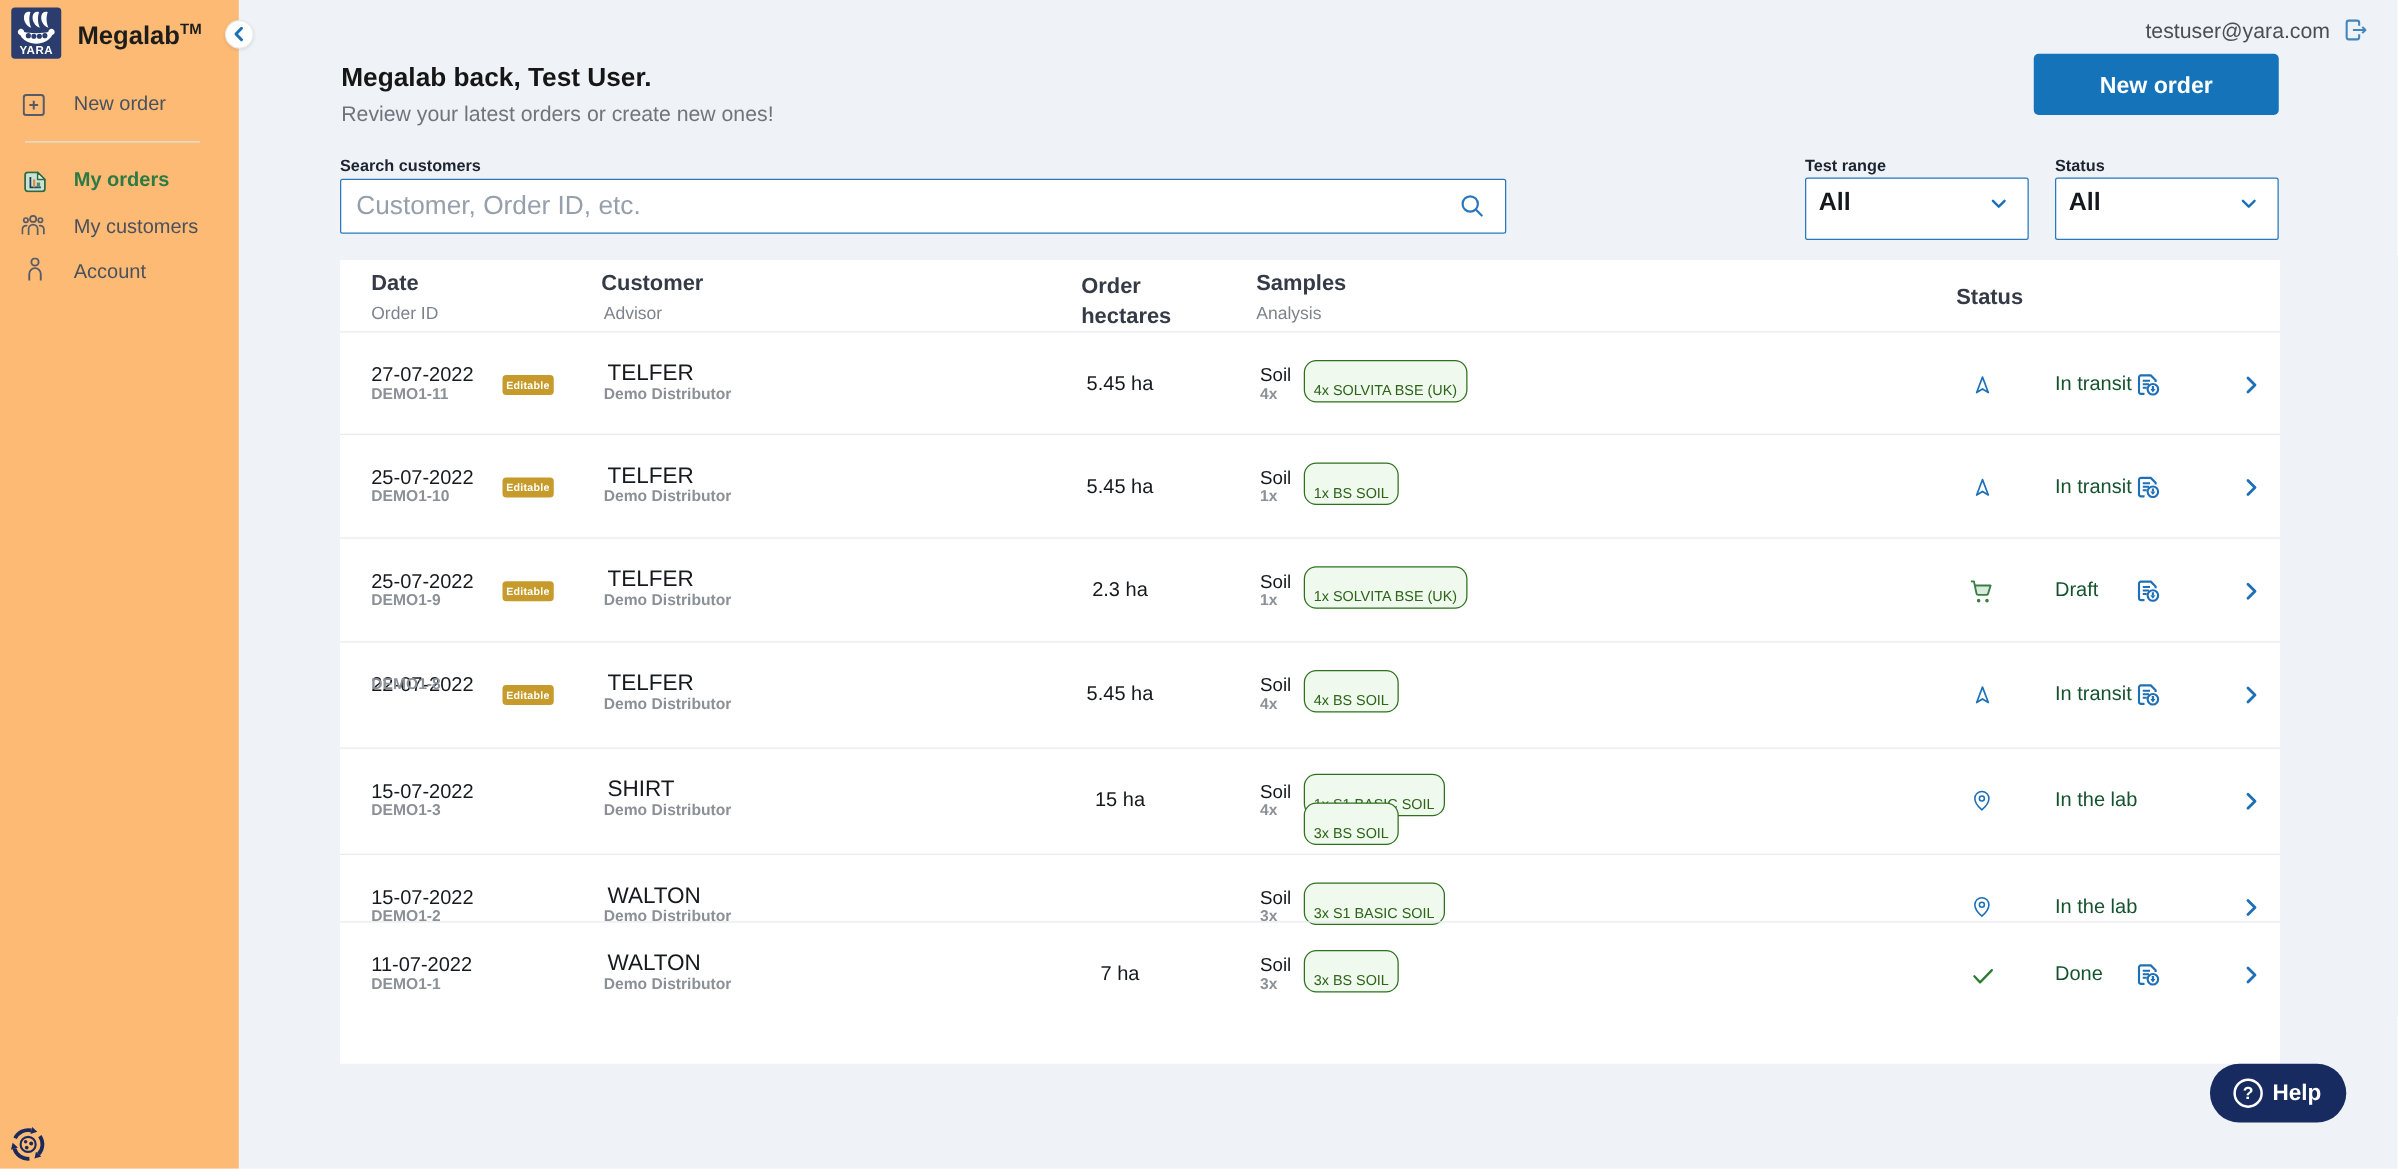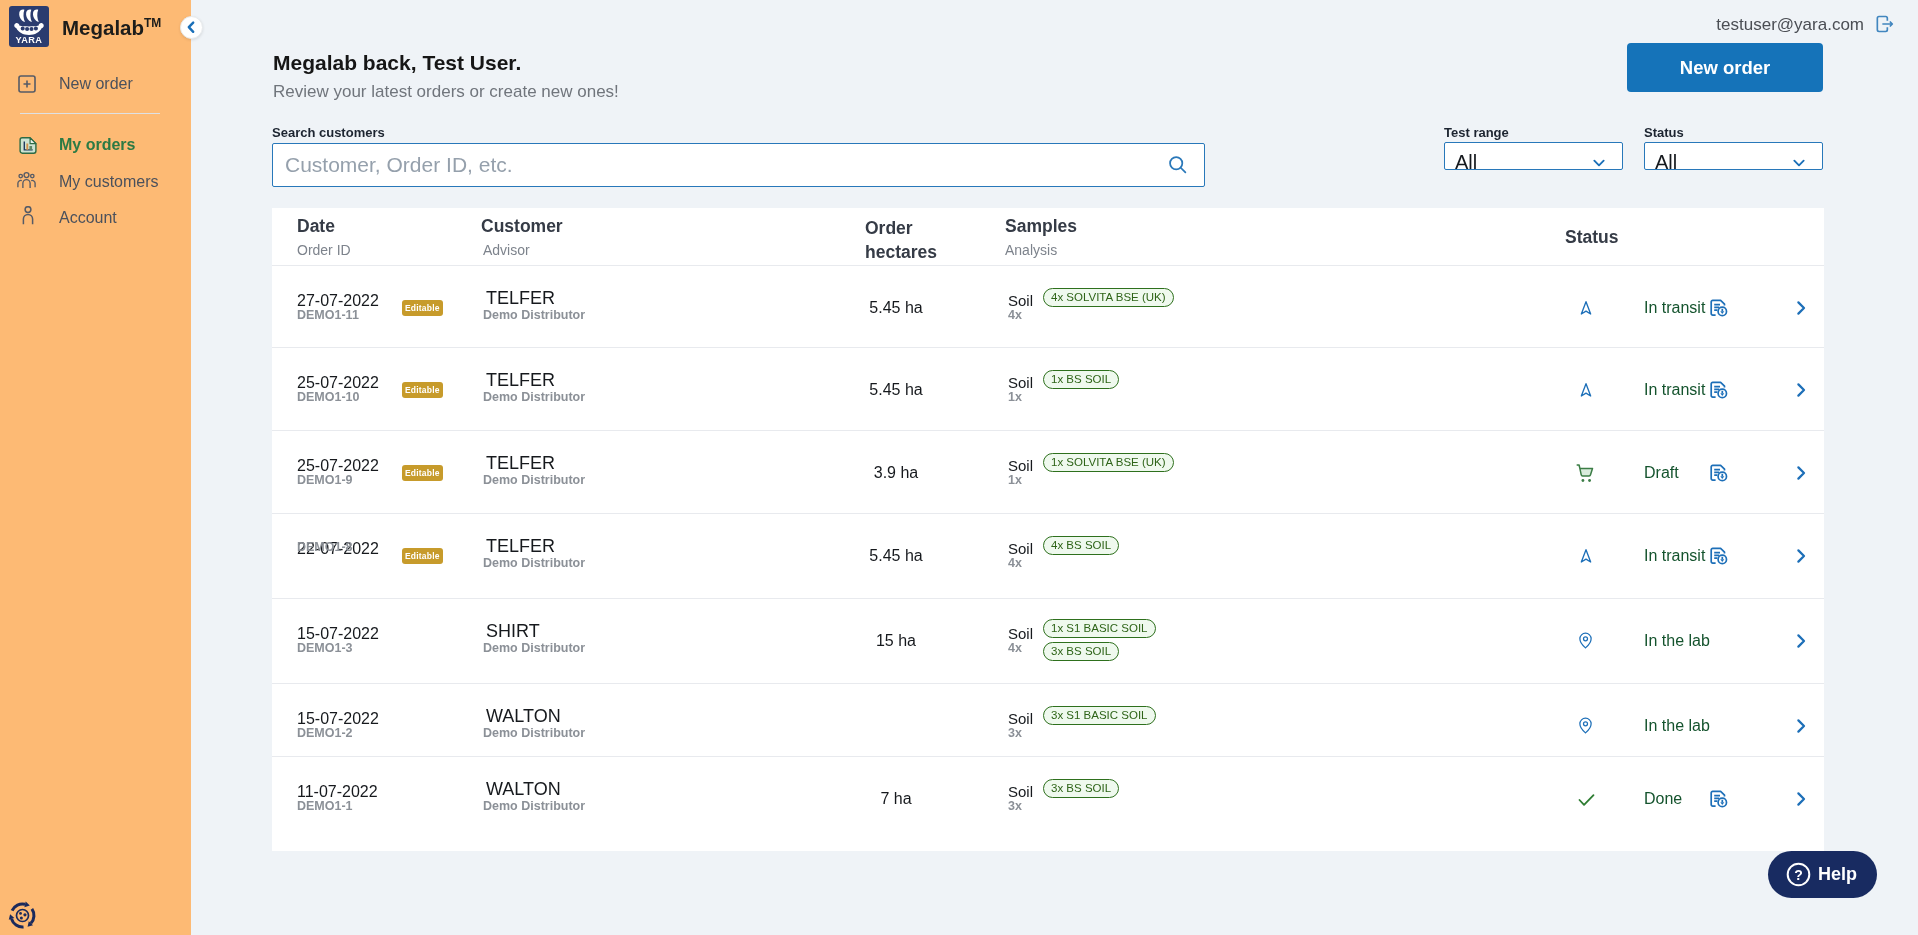--- a/index.html
+++ b/index.html
@@ -11,33 +11,33 @@
 #sidebar { position:absolute; left:0; top:0; width:191px; height:935px; background:#fdba74; }
 #logo { position:absolute; left:9px; top:6px; width:40px; height:41px; background:#2b3c6f; border-radius:3px; }
 #brand { position:absolute; left:62px; top:16px; font-size:20.5px; font-weight:bold; color:#1d1d1b; }
 #brand sup { font-size:12px; }
 .navtxt { font-size:16px; color:#4b515c; }
 #collapse { position:absolute; left:180px; top:16px; width:23px; height:23px; border-radius:50%; background:#fff; border:1px solid #e7eaec; box-shadow:0 1px 3px rgba(0,0,0,.10); z-index:5; }
 
 
 #neworder-btn { position:absolute; left:1627px; top:43px; width:196px; height:49px; background:#1573b9; border-radius:4px; color:#fff; font-size:18.5px; font-weight:bold; text-align:center; line-height:49px; }
 .field-label { position:absolute; font-size:13px; font-weight:bold; color:#1c2430; }
-.selectbox { position:absolute; top:142px; height:28px; background:#fff; border:1.5px solid #2878ba; border-radius:2px; }
+.selectbox { position:absolute; top:142px; height:50px; background:#fff; border:1.5px solid #2878ba; border-radius:2px;font-weight:bold; }
 .selectbox .val { position:absolute; left:10px; top:8px; font-size:20px; color:#15191e; }
 
 
 #card { position:absolute; left:272px; top:208px; width:1552px; height:643px; background:#fff; overflow:hidden; }
 .hmain { font-size:17.5px; font-weight:bold; color:#353b46; }
 .hsub  { font-size:14px; color:#7d838c; }
 .row { position:absolute; left:0; width:1552px; height:84px; border-top:1px solid #e8eaee; }
 .l1 { position:absolute; font-size:16px; color:#16191d; white-space:nowrap; }
 .l2 { position:absolute; font-size:12.5px; color:#8b9097; white-space:nowrap;font-weight:bold; }
 .badge { position:absolute; left:130px; height:16px; background:#c79b2b; border-radius:3px; color:#fff; font-size:8.5px; font-weight:bold; line-height:16px; padding:0 3px; letter-spacing:0.2px; }
 .ha { position:absolute; left:554px; width:140px; text-align:center; font-size:16px; color:#16191d; }
-.pill { position:absolute; left:771px; height:19px; line-height:16px; border:1.5px solid #2e701d; border-radius:10px; background:#eff9ee; color:#2e6418; font-size:11.5px; padding:0 7px; white-space:nowrap; }
+.pill { position:absolute; left:771px; height:19px; line-height:16px; border:1.5px solid #2e701d; border-radius:10px; background:#eff9ee; color:#2e6418; font-size:11.5px; padding:16px 7px; white-space:nowrap; }
 .sttxt { position:absolute; left:1328px; font-size:16px; color:#14532d; white-space:nowrap;margin-left:44px; }
 .sticon { position:absolute; left:1306px; }
 .docicon { position:absolute; left:1436px; }
 .chev { position:absolute; left:1520px; }
 
 
 #help { position:absolute; left:1768px; top:851px; width:109px; height:47px; background:#182b61; border-radius:24px; color:#fff; }
 </style>
 </head>
 <body>
@@ -205,21 +205,21 @@
   <svg class="chev" style="top:33px" width="18" height="18" viewBox="0 0 24 24">
         <polyline points="8.5,4.5 16,12 8.5,19.5" fill="none" stroke="#1d6fb8" stroke-width="3" stroke-linecap="round" stroke-linejoin="round"></polyline>
       </svg>
 </div>
 <div class="row" style="top:221.7px">
   <div class="l1" style="left:25px; top:26px">25-07-2022</div>
   <div class="l2" style="left:25px; top:42px">DEMO1-9</div>
   <div class="badge" style="top:34px">Editable</div>
   <div class="l1" style="left:214px; top:22px; font-size:18px">TELFER</div>
   <div class="l2" style="left:211px; top:42px">Demo Distributor</div>
-  <div class="ha" style="top:33px">3.9 ha</div>
+  <div class="ha" style="top:33px">2.3 ha</div>
   <div class="l1" style="left:736px; top:26px; font-size:15px">Soil</div>
   <div class="l2" style="left:736px; top:42px">1x</div>
   <div class="pill" style="top:22px">1x SOLVITA BSE (UK)</div>
   <svg class="sticon" style="left:1303px; top:32px" width="20" height="20" viewBox="0 0 24 24">
         <circle cx="9.5" cy="21" r="1.7" fill="#3c7d46"></circle>
         <circle cx="17.5" cy="21" r="1.7" fill="#3c7d46"></circle>
         <path d="M2,2.5 h3 l2.4,11.5 a1.8,1.8 0 0 0 1.8,1.5 h7.6 a1.8,1.8 0 0 0 1.8,-1.4 L21,6.5 H6" fill="#d9ecdc" stroke="#3c7d46" stroke-width="1.8" stroke-linejoin="round"></path>
       </svg>
   <div class="sttxt" style="top:33px">Draft</div>
   <svg class="docicon" style="top:32px" width="20" height="20" viewBox="0 0 20 20">
@@ -285,21 +285,21 @@
   <div class="pill" style="top:22px">3x S1 BASIC SOIL</div>
   <svg class="sticon" style="top:33px" width="15" height="18" viewBox="0 0 24 28">
         <path d="M21,10.5 c0,7 -9,14.5 -9,14.5 s-9,-7.5 -9,-14.5 a9,9 0 0 1 18,0 z" fill="none" stroke="#1d6fb8" stroke-width="2"></path>
         <circle cx="12" cy="10.5" r="3.2" fill="none" stroke="#1d6fb8" stroke-width="2"></circle>
       </svg>
   <div class="sttxt" style="top:33px">In the lab</div>
   <svg class="chev" style="top:33px" width="18" height="18" viewBox="0 0 24 24">
         <polyline points="8.5,4.5 16,12 8.5,19.5" fill="none" stroke="#1d6fb8" stroke-width="3" stroke-linecap="round" stroke-linejoin="round"></polyline>
       </svg>
 </div>
-<div class="row" style="top:548px">
+<div class="row" style="top:529px">
   <div class="l1" style="left:25px; top:26px">11-07-2022</div>
   <div class="l2" style="left:25px; top:42px">DEMO1-1</div>
   <div class="l1" style="left:214px; top:22px; font-size:18px">WALTON</div>
   <div class="l2" style="left:211px; top:42px">Demo Distributor</div>
   <div class="ha" style="top:33px">7 ha</div>
   <div class="l1" style="left:736px; top:26px; font-size:15px">Soil</div>
   <div class="l2" style="left:736px; top:42px">3x</div>
   <div class="pill" style="top:22px">3x BS SOIL</div>
   <svg class="sticon" style="top:36px" width="17" height="14" viewBox="0 0 24 20">
         <polyline points="2,10 8.5,17 22,3" fill="none" stroke="#2e7d32" stroke-width="2.6" stroke-linecap="round" stroke-linejoin="round"></polyline>

